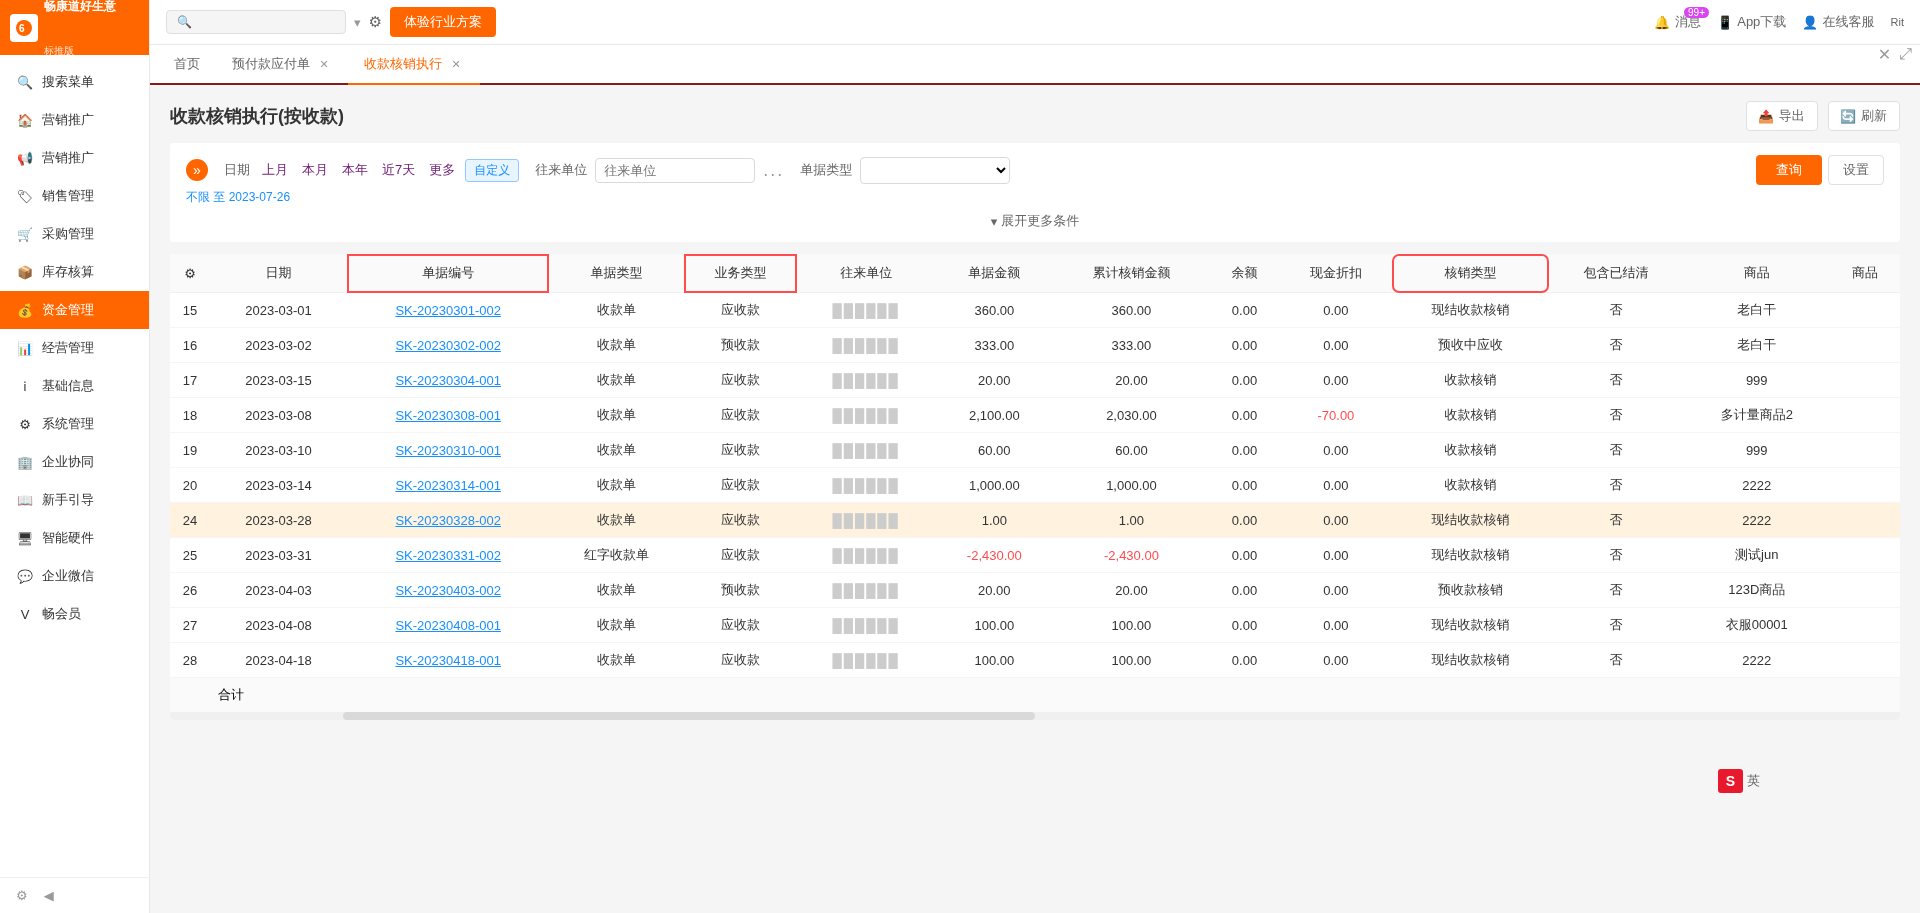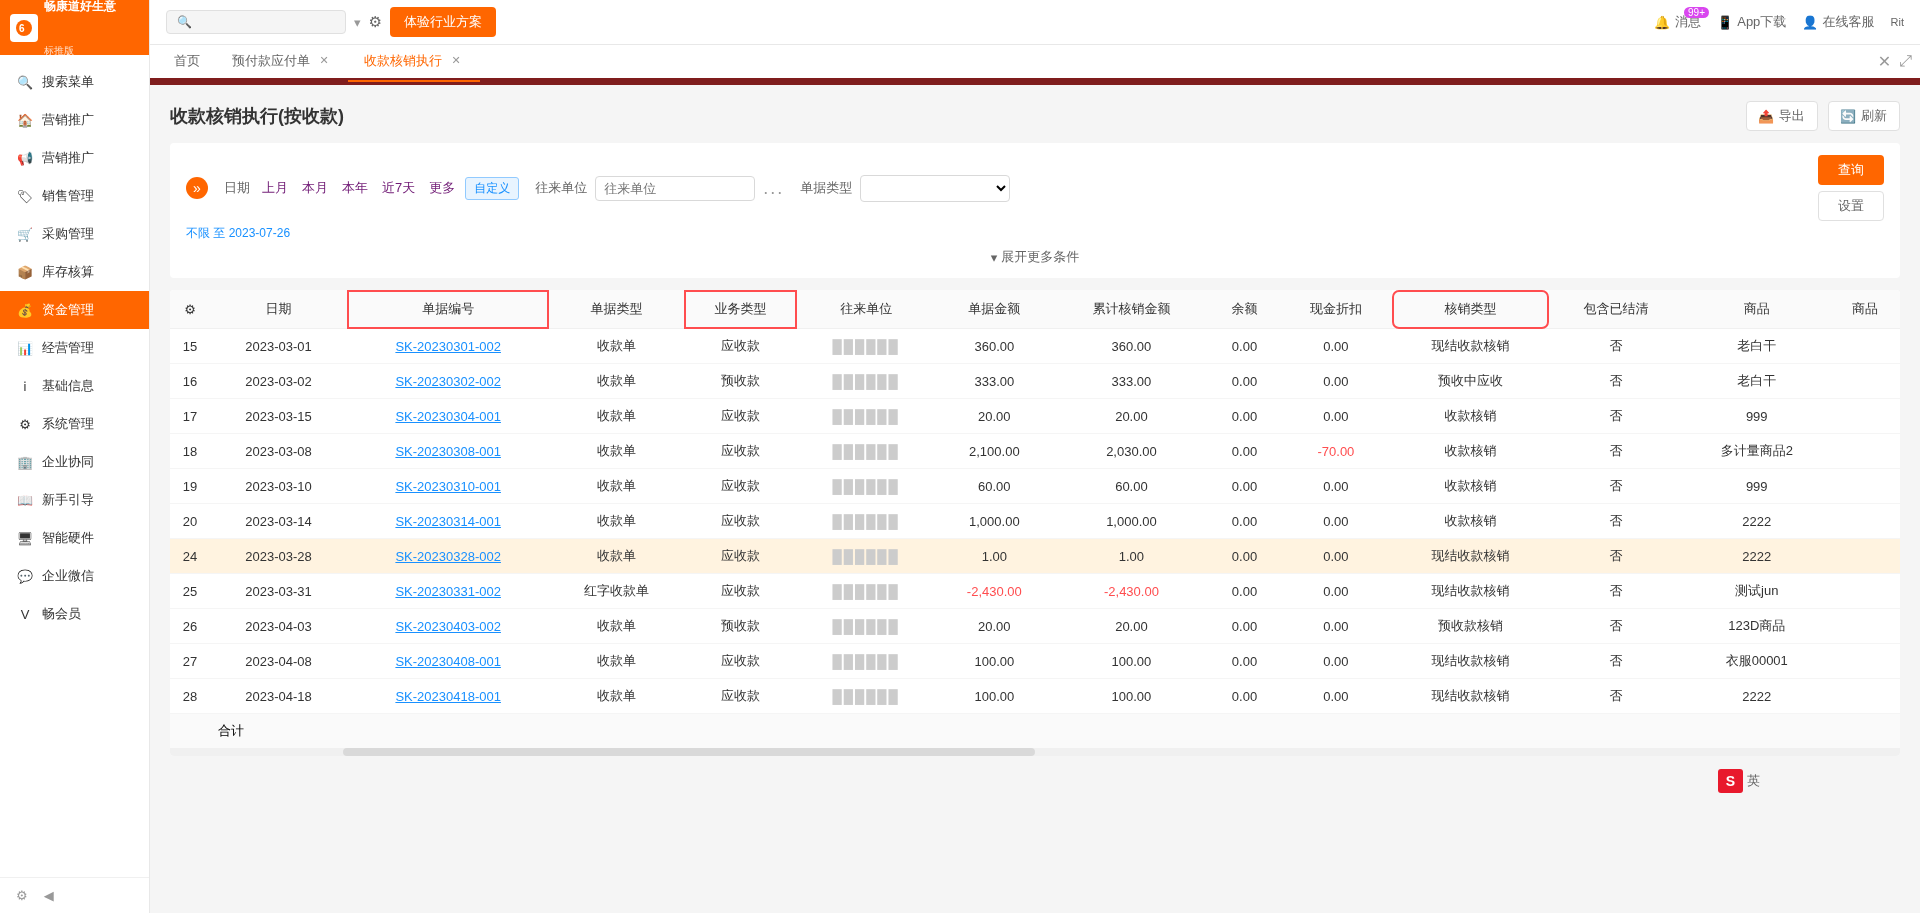--- a/index.html
+++ b/index.html
@@ -30,21 +30,21 @@
     .topbar-gear { color: #666; cursor: pointer; font-size: 15px; }
     .topbar-solution { background: #ff6600; color: #fff; border: none; padding: 6px 14px; border-radius: 4px; font-size: 13px; cursor: pointer; }
     .topbar-right { display: flex; align-items: center; gap: 16px; color: #666; font-size: 13px; }
     .topbar-notice { display: flex; align-items: center; gap: 4px; cursor: pointer; position: relative; }
     .topbar-notice-badge { background: #d946ef; color: #fff; font-size: 10px; padding: 0 4px; border-radius: 8px; position: absolute; top: -6px; right: -8px; min-width: 18px; text-align: center; }
     .topbar-app { display: flex; align-items: center; gap: 4px; cursor: pointer; }
     .topbar-service { display: flex; align-items: center; gap: 4px; cursor: pointer; }
     .topbar-user { color: #666; font-size: 11px; }
 
     
-    .tabs { background: #fff; border-bottom: 7px solid #7f1d1d; display: flex; align-items: center; height: 40px; padding: 0 8px; }
+    .tabs { background: #fff; border-bottom: 2px solid #7f1d1d; display: flex; align-items: flex-start; height: 40px; padding: 0 8px; }
     .tab { padding: 0 16px; height: 40px; display: flex; align-items: center; gap: 6px; cursor: pointer; font-size: 13px; color: #666; border-bottom: 2px solid transparent; white-space: nowrap; }
     .tab.active { color: #ff6600; border-bottom: 2px solid #ff6600; }
     .tab-close { width: 16px; height: 16px; border-radius: 50%; display: flex; align-items: center; justify-content: center; font-size: 11px; color: #999; cursor: pointer; }
     .tabs-actions { margin-left: auto; display: flex; gap: 8px; color: #999; font-size: 16px; cursor: pointer; }
 
     
     .content { flex: 1; overflow-y: auto; padding: 16px 20px; background: #f5f5f5; }
 
     
     .page-header { display: flex; align-items: center; justify-content: space-between; margin-bottom: 12px; }
@@ -255,21 +255,21 @@
           <span class="filter-label">往来单位</span>
           <input class="filter-input" style="width: 160px;" placeholder="往来单位">
           <span class="filter-dots">...</span>
         </div>
         <div style="display:flex;align-items:center;gap:8px;">
           <span class="filter-label">单据类型</span>
           <select class="filter-select">
             <option></option>
           </select>
         </div>
-        <div style="margin-left:auto;display:flex;flex-direction:column;gap:6px;">
+        <div style="margin-left:auto;display:flex;flex-direction:row;gap:6px;">
           <button class="btn-query">查询</button>
           <button class="btn-settings">设置</button>
         </div>
       </div>
       <div style="margin-top:4px;">
         <span style="color:#1890ff;font-size:12px;">不限 至 2023-07-26</span>
       </div>
       <div class="filter-expand">
         <span>▾</span>
         <span>展开更多条件</span>

